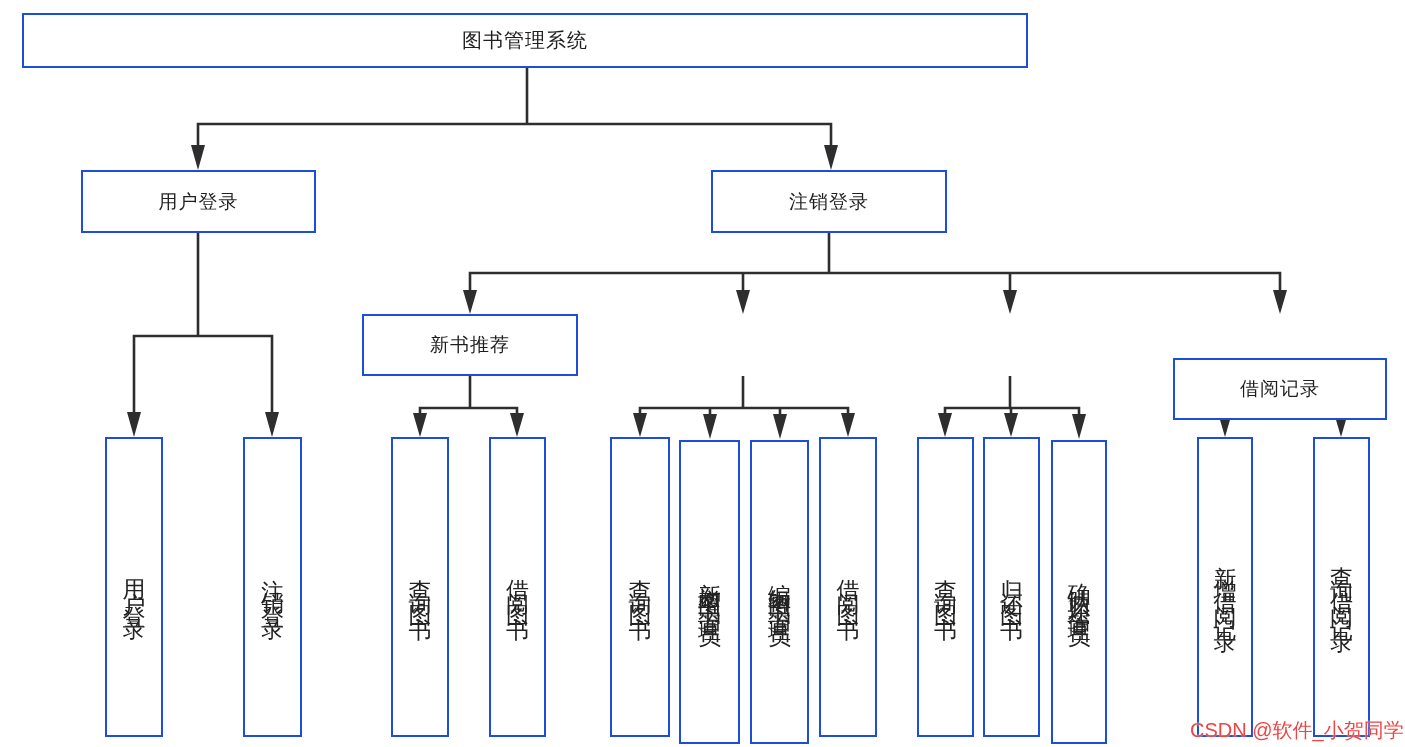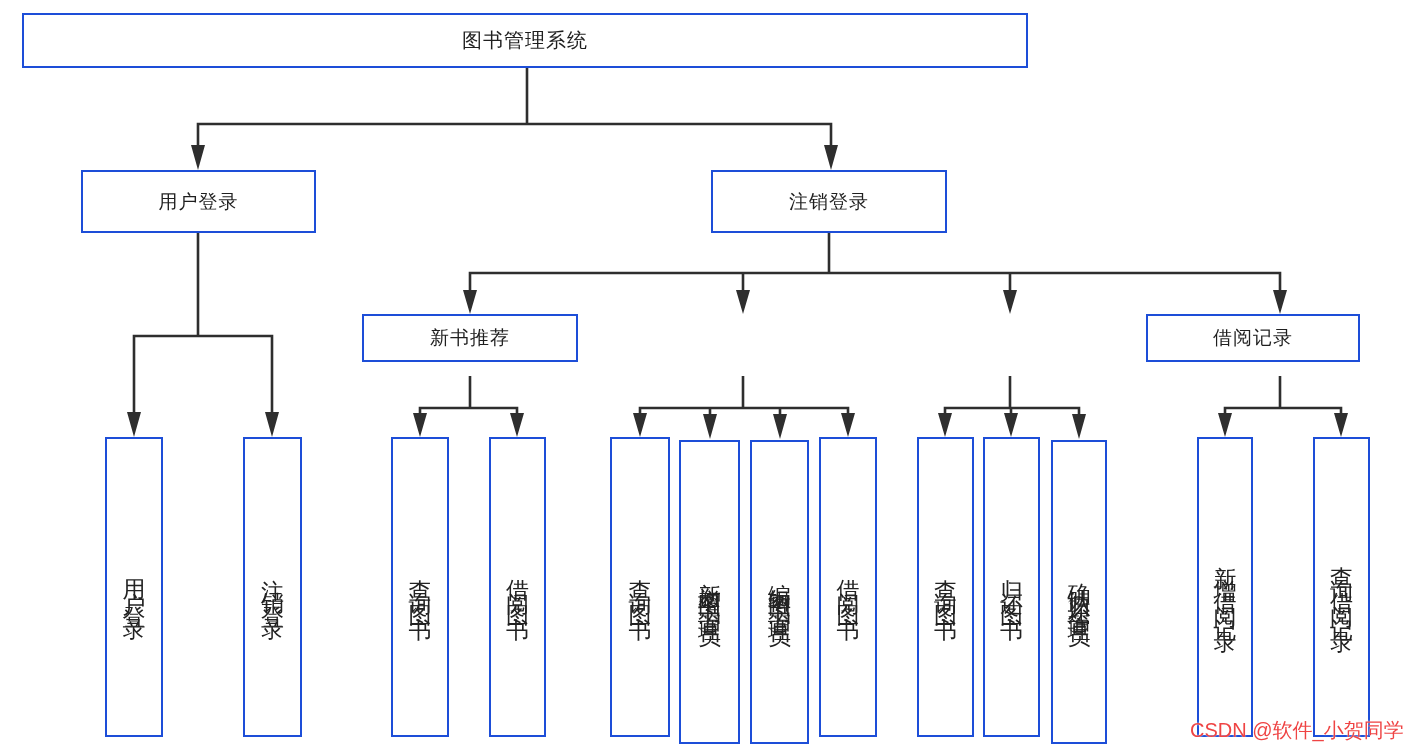--- a/index.html
+++ b/index.html
@@ -20,25 +20,25 @@
     align-items:center;
     justify-content:center;
     z-index:2;
     color:#1f1f1f;
   }
   .hlabel{font-size:20px;letter-spacing:1px;white-space:nowrap;}
   .root{left:22px;top:13px;width:1006px;height:55px;}
   .lv1a{left:81px;top:170px;width:235px;height:63px;}
   .lv1b{left:711px;top:170px;width:236px;height:63px;}
   .lv1a .hlabel,.lv1b .hlabel,.lv2 .hlabel{font-size:19px;}
-  .lv2{height:48px;top:314px;}
+  .lv2{height:62px;top:314px;}
   .lv2a{left:362px;width:216px;}
   .lv2b{left:637px;width:212px;}
   .lv2c{left:903px;width:214px;}
-  .lv2d{left:1146px;width:214px;}
+  .lv2d{left:1173px;width:214px;margin-top:44px;}
   .leaf{top:437px;height:300px;}
   .leaf.tall{top:440px;height:304px;}
   .vtext{
     writing-mode:vertical-rl;
     text-orientation:mixed;
     font-size:23px;
     letter-spacing:13px;
     line-height:1;
     white-space:nowrap;
     color:#222;

